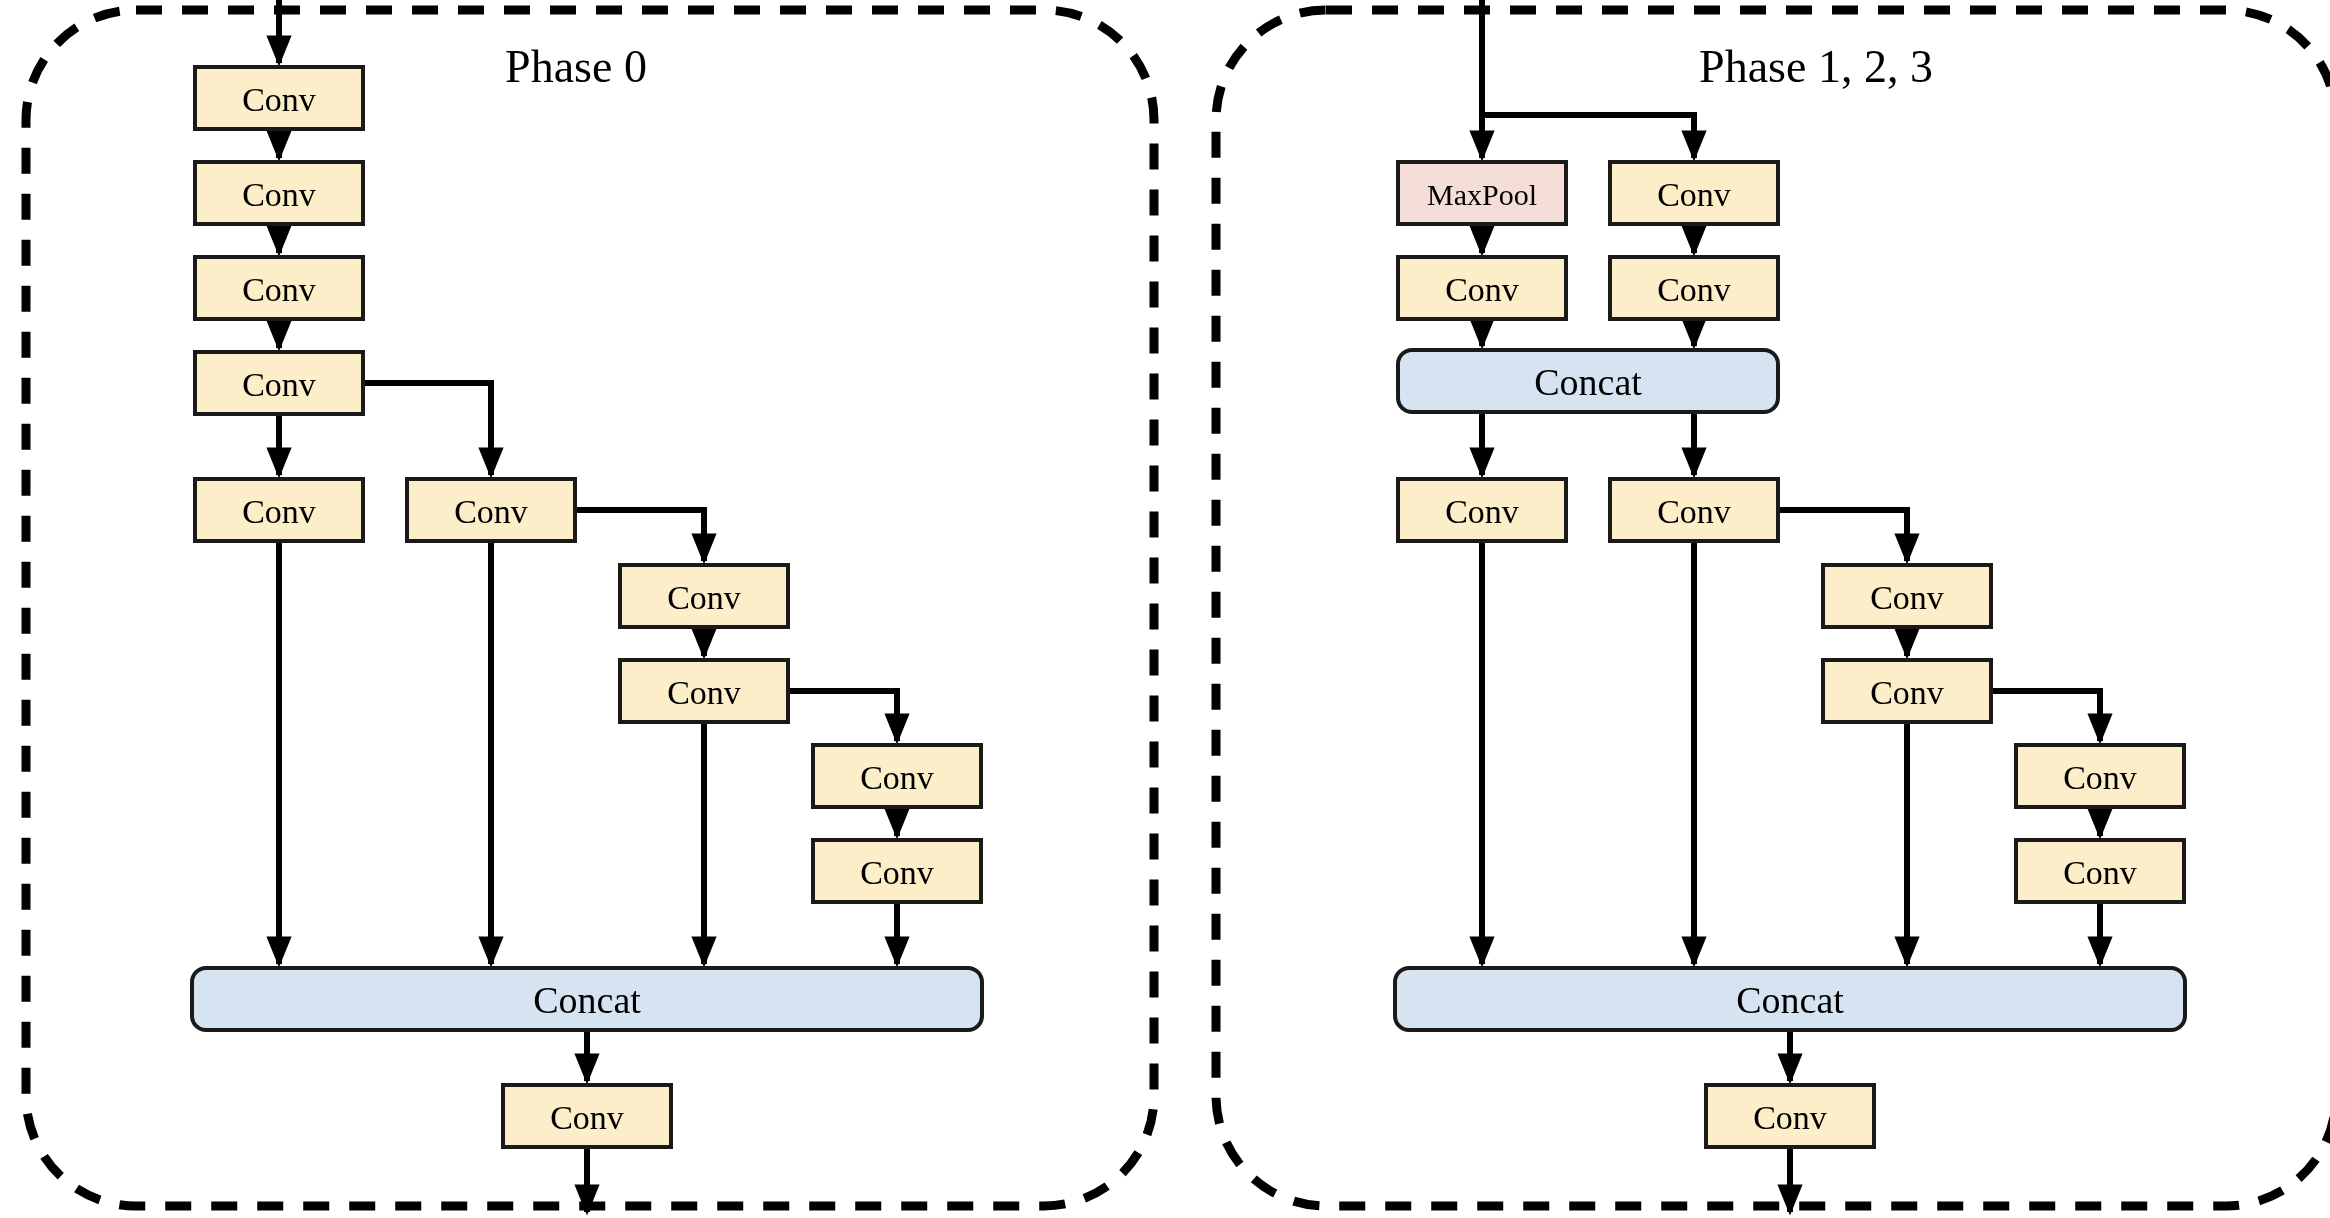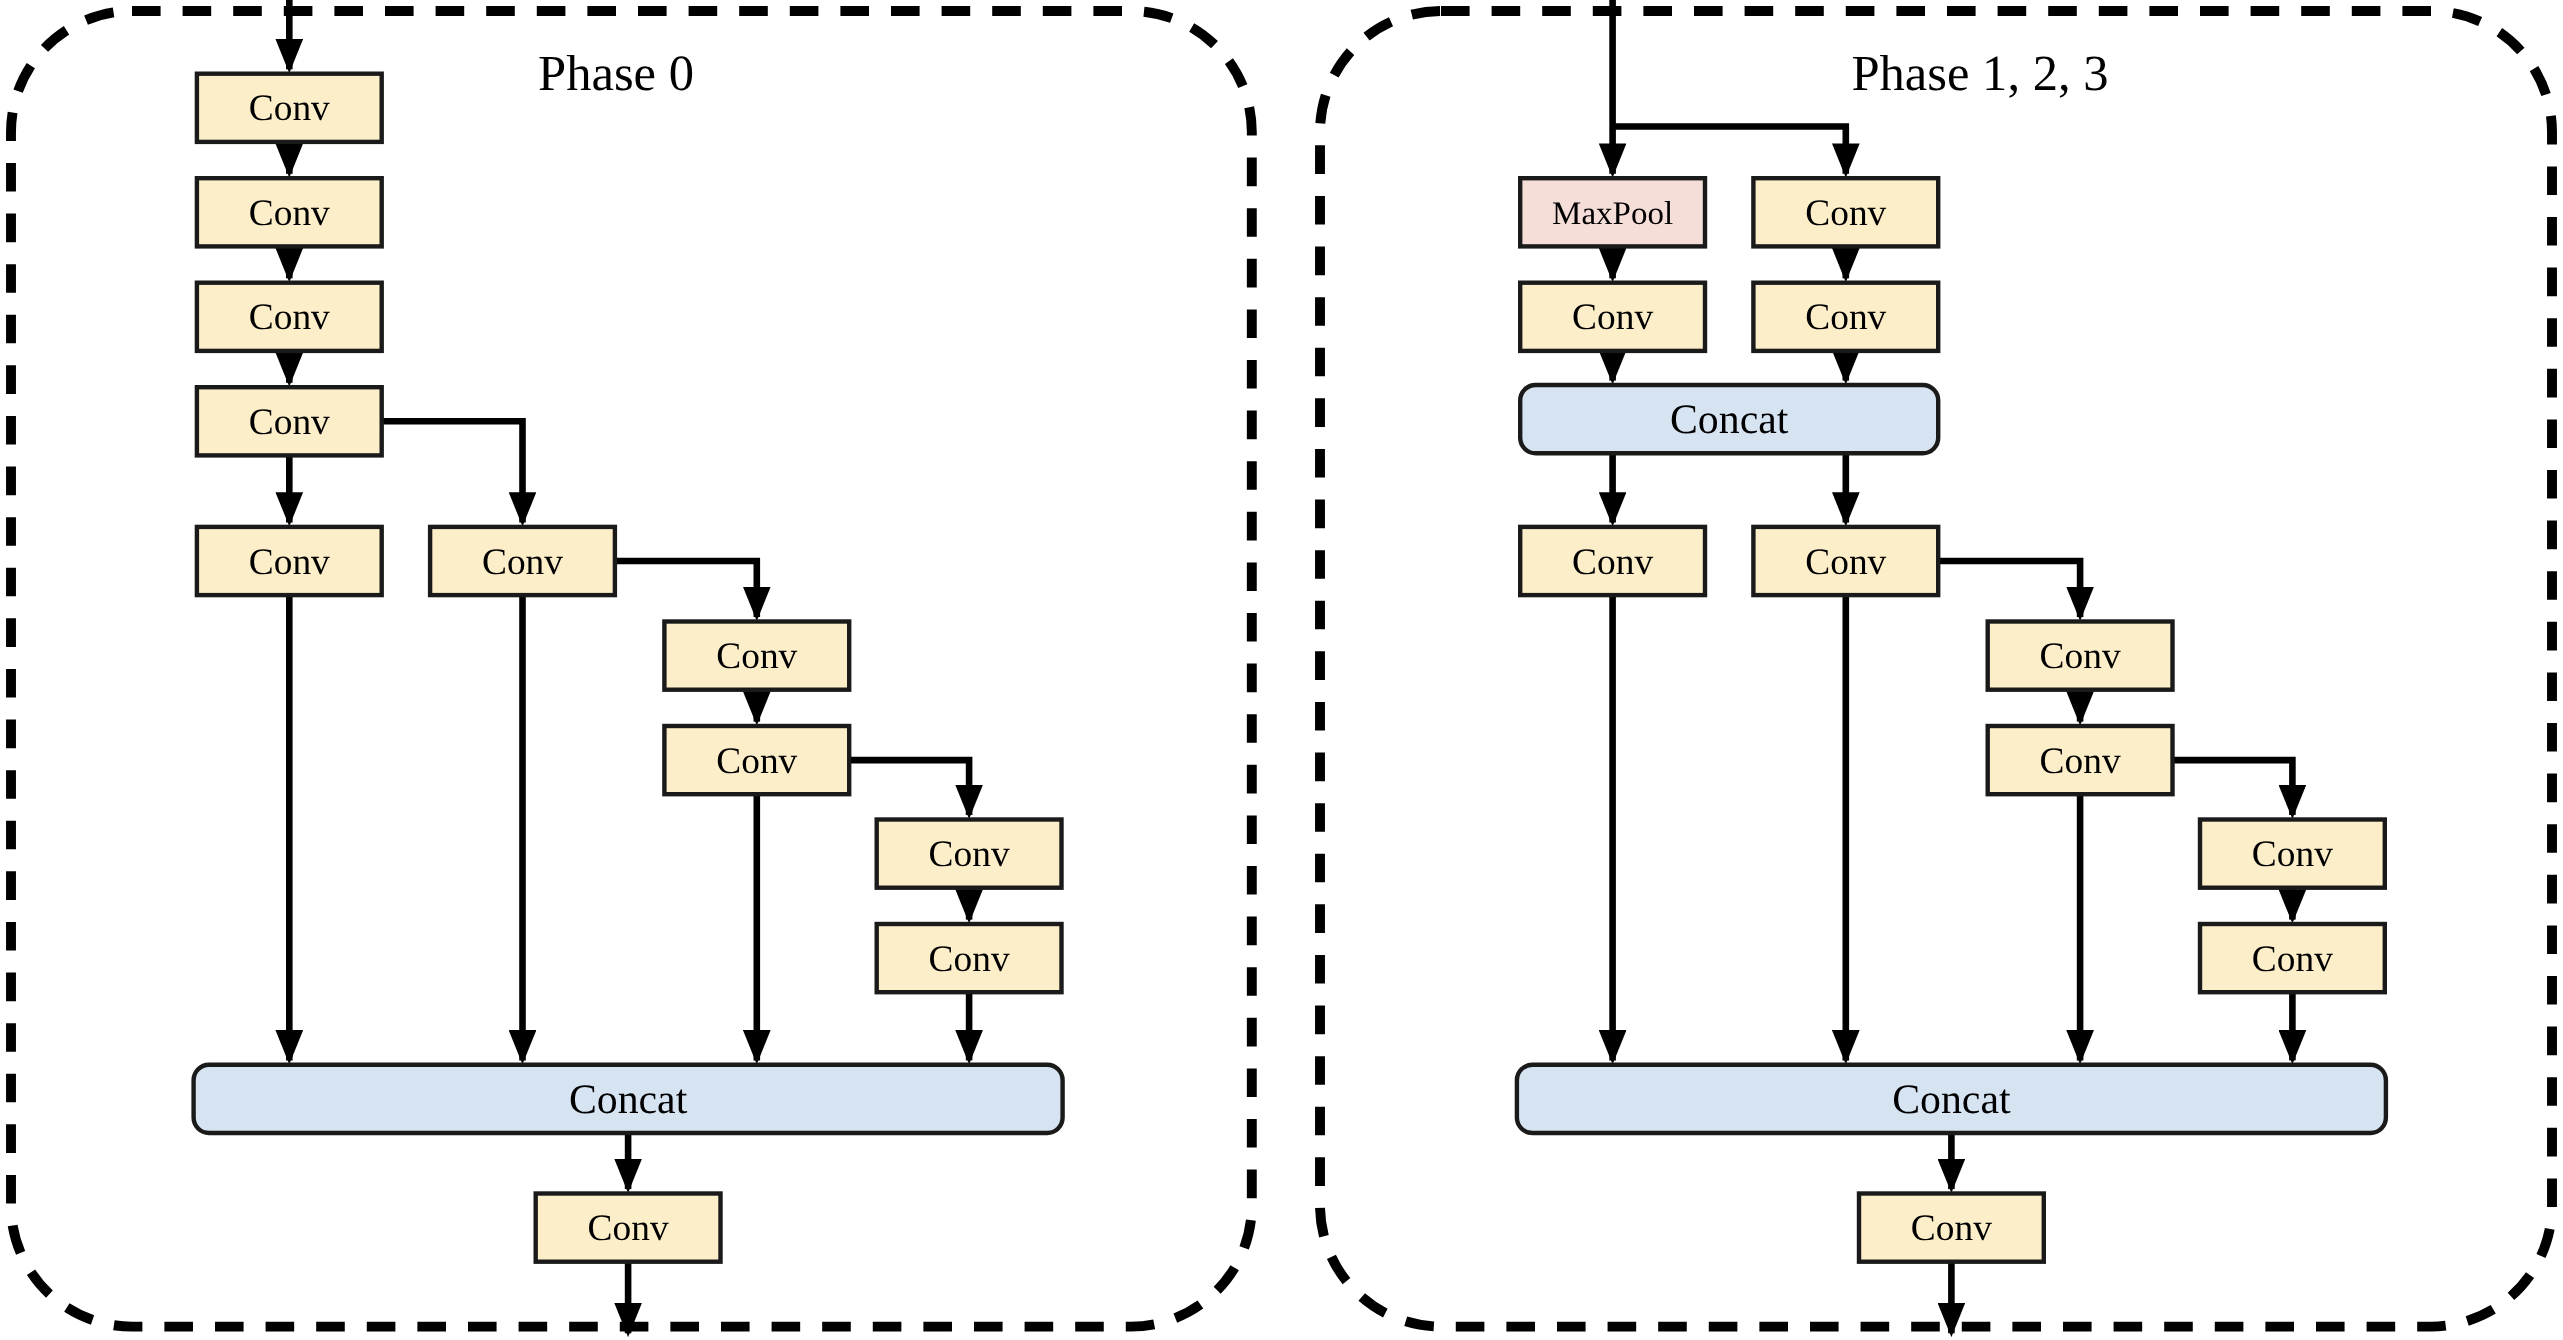--- a/index.html
+++ b/index.html
@@ -1,17 +1,17 @@
 <!DOCTYPE html>
 <html><head>
 <meta charset="utf-8">
 <style>
   html,body{margin:0;padding:0;background:#ffffff;}
   body{width:2330px;height:1218px;overflow:hidden;font-family:"Liberation Serif",serif;}
-  #stage{position:relative;width:1877px;height:1218px;}
+  #stage{position:relative;width:1877px;height:1218px;margin-left:16px;}
   svg{display:block;}
   .node-rect{stroke:#1a1a1a;stroke-width:4;}
   .node-label{font-family:"Liberation Serif",serif;fill:#000;text-anchor:middle;dominant-baseline:central;}
   .phase-title{font-family:"Liberation Serif",serif;fill:#000;text-anchor:middle;dominant-baseline:central;font-size:46px;}
   .edge{stroke:#000;stroke-width:6;fill:none;stroke-linecap:butt;stroke-linejoin:miter;}
   .panel{fill:none;stroke:#000;stroke-width:9;stroke-dasharray:26 20;stroke-linecap:butt;}
 </style>
 </head>
 <body>
 

